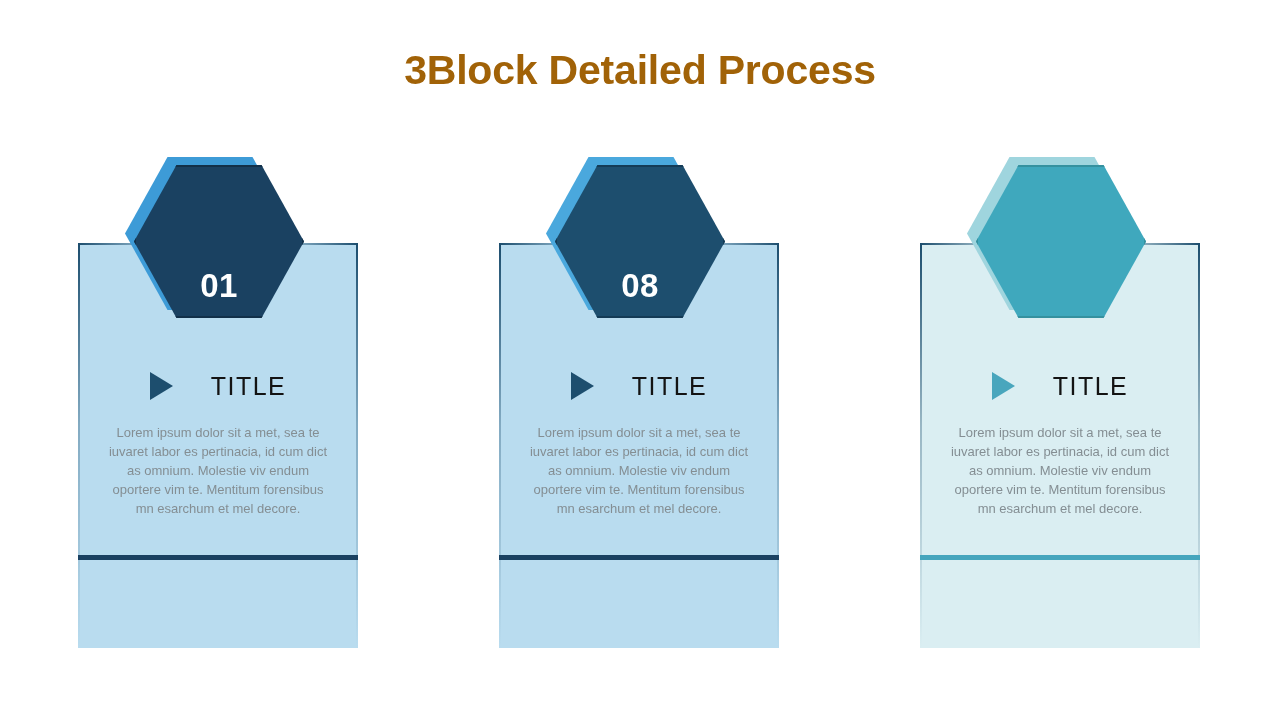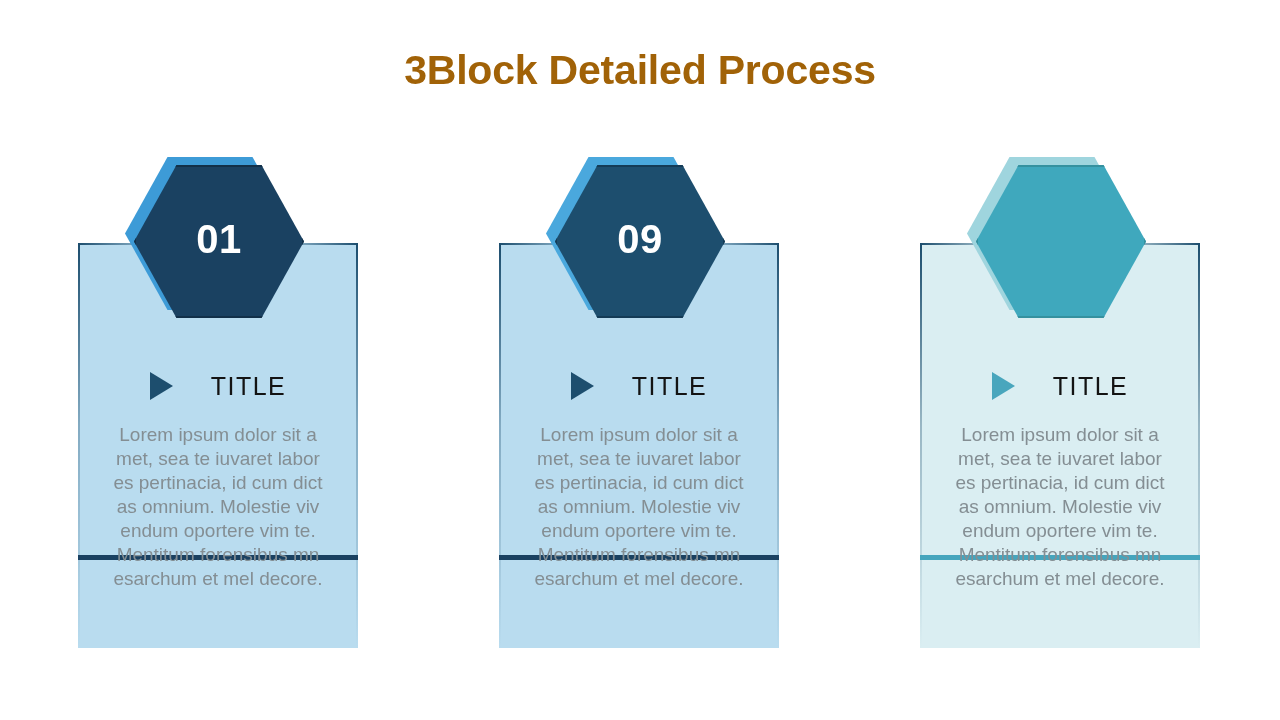--- a/index.html
+++ b/index.html
@@ -134,24 +134,24 @@
   .hex-number {
     position: absolute;
     left: 11px;
     top: 15px;
     width: 170px;
     height: 153px;
     z-index: 3;
     display: flex;
     align-items: flex-start;
     justify-content: center;
-    padding-top: 54px;
+    padding-top: 104px;
     box-sizing: border-box;
     color: #ffffff;
-    font-size: 40px;
+    font-size: 33px;
     font-weight: bold;
     line-height: 1;
     letter-spacing: 0.5px;
   }
 
   
   .title-row {
     position: absolute;
     left: 0;
     top: 222px;
@@ -176,22 +176,22 @@
     font-weight: normal;
   }
 
   
   .card-body {
     position: absolute;
     left: 28px;
     top: 273px;
     width: 224px;
     text-align: center;
-    font-size: 19px;
-    line-height: 24px;
+    font-size: 13px;
+    line-height: 19px;
     color: #848e93;
   }
 </style>
 </head>
 <body style="background: rgb(255, 255, 255);">
 
 <div class="slide-title">3Block Detailed Process</div>
 
 <div class="blocks">
 
@@ -225,21 +225,21 @@
       <div class="panel-edge-top-left"></div>
       <div class="panel-edge-top-right"></div>
       <div class="panel-edge-left"></div>
       <div class="panel-edge-right"></div>
     </div>
     <div class="panel-bottom-bar" style="background: rgb(26, 65, 97);"></div>
 
     <div class="hex-wrap">
       <div class="hex hex-outer" style="background: rgb(74, 168, 221);"></div>
       <div class="hex hex-inner" style="background: rgb(29, 78, 110); box-shadow: rgb(20, 59, 86) 0px 0px 0px 2px inset;"></div>
-      <div class="hex-number" style="color: rgb(255, 255, 255);">09</div>
+      <div class="hex-number" style="color: rgb(255, 255, 255);">08</div>
     </div>
 
     <div class="title-row">
       <span class="play-icon" style="border-left-color: rgb(29, 78, 110);"></span>
       <span class="card-title" style="color: rgb(19, 19, 19);">TITLE</span>
     </div>
 
     <div class="card-body" style="color: rgb(132, 142, 147);">Lorem ipsum dolor sit a met, sea te iuvaret labor es pertinacia, id cum dict as omnium. Molestie viv endum oportere vim te. Mentitum forensibus mn esarchum et mel decore.</div>
   </div>
 

